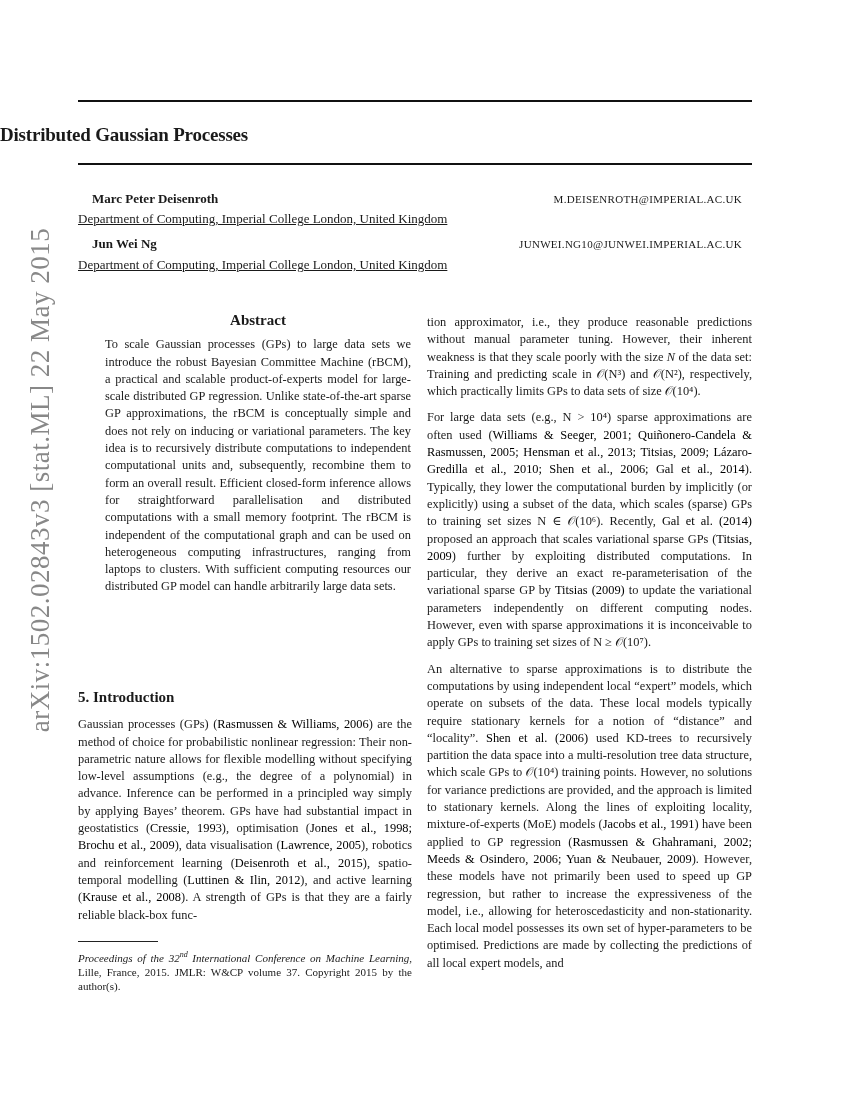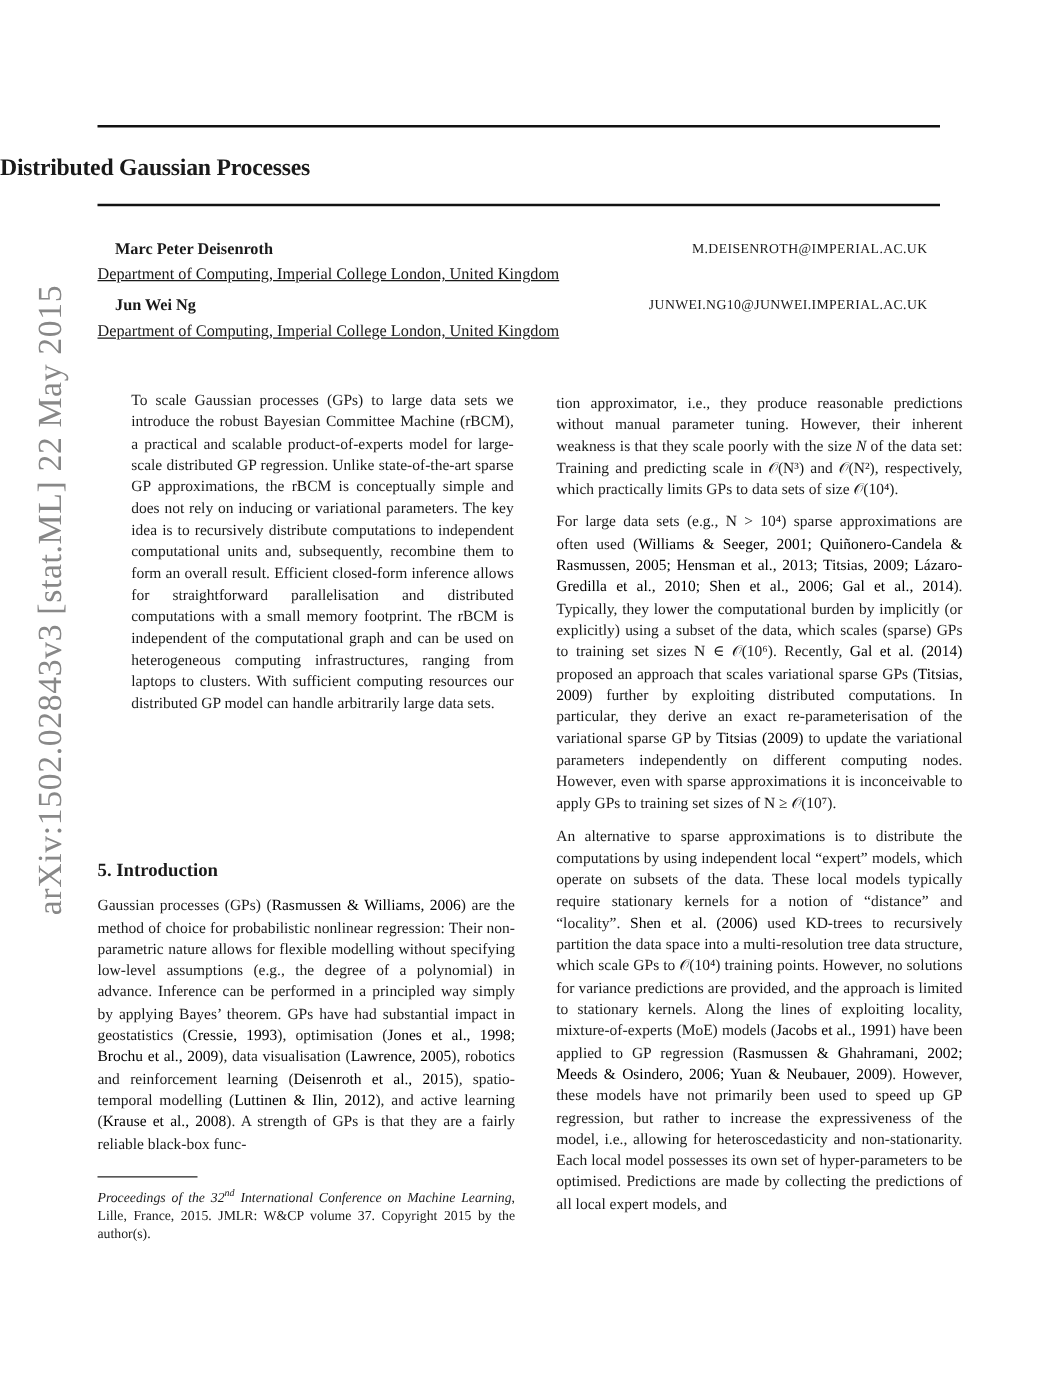--- a/index.html
+++ b/index.html
@@ -34,36 +34,37 @@
 <div class="rule" style="top:163px"></div>
 
 <div class="author" style="top:191px">Marc Peter Deisenroth</div>
 <div class="email" style="top:193px">M.DEISENROTH@IMPERIAL.AC.UK</div>
 <div class="affil" style="top:211px">Department of Computing, Imperial College London, United Kingdom</div>
 <div class="author" style="top:236px">Jun Wei Ng</div>
 <div class="email" style="top:238px">JUNWEI.NG10@JUNWEI.IMPERIAL.AC.UK</div>
 <div class="affil" style="top:257px">Department of Computing, Imperial College London, United Kingdom</div>
 
 <div class="col" style="left:105px; top:312px; width:306px;">
+  <div class="abs-head">Abstract</div>
   <p>To scale Gaussian processes (GPs) to large data sets we introduce the robust Bayesian Committee Machine (rBCM), a practical and scalable product-of-experts model for large-scale distributed GP regression. Unlike state-of-the-art sparse GP approximations, the rBCM is conceptually simple and does not rely on inducing or variational parameters. The key idea is to recursively distribute computations to independent computational units and, subsequently, recombine them to form an overall result. Efficient closed-form inference allows for straightforward parallelisation and distributed computations with a small memory footprint. The rBCM is independent of the computational graph and can be used on heterogeneous computing infrastructures, ranging from laptops to clusters. With sufficient computing resources our distributed GP model can handle arbitrarily large data sets.</p>
 </div>
 
 <div class="col" style="left:78px; top:689px; width:334px;">
   <div class="sec-head">5. Introduction</div>
   <p>
     <span>Gaussian processes (GPs) (</span><span class="cite">Rasmussen &amp; Williams, 2006</span><span>) are the method of choice for probabilistic nonlinear regression: Their non-parametric nature allows for flexible modelling without specifying low-level assumptions (e.g., the degree of a polynomial) in advance. Inference can be performed in a principled way simply by applying Bayes’ theorem. GPs have had substantial impact in geostatistics (</span><span class="cite">Cressie, 1993</span><span>), optimisation (</span><span class="cite">Jones et al., 1998; Brochu et al., 2009</span><span>), data visualisation (</span><span class="cite">Lawrence, 2005</span><span>), robotics and reinforcement learning (</span><span class="cite">Deisenroth et al., 2015</span><span>), spatio-temporal modelling (</span><span class="cite">Luttinen &amp; Ilin, 2012</span><span>), and active learning (</span><span class="cite">Krause et al., 2008</span><span id="p1-split">). A strength of GPs is that they are a fairly reliable black-box func-</span>
   </p>
 </div>
 
 <div style="position:absolute; left:78px; top:937px; width:334px;">
   <div class="fn-rule"></div>
   <div class="footnote"><i>Proceedings of the 32</i><sup><i>nd</i></sup><i> International Conference on Machine Learning</i><span>, Lille, France, 2015. JMLR: W&amp;CP volume 37. Copyright 2015 by the author(s).</span></div>
 </div>
 
-<div class="col" style="left:427px; top:314px; width:325px;margin-left:18px;">
+<div class="col" style="left:427px; top:314px; width:325px;">
   <p id="p1-cont"><span>tion approximator, i.e., they produce reasonable predictions without manual parameter tuning. However, their inherent weakness is that they scale poorly with the size </span><span class="m">N</span><span> of the data set: Training and predicting scale in 𝒪(N³) and 𝒪(N²), respectively, which practically limits GPs to data sets of size 𝒪(10⁴).</span></p>
   <p>
     <span>For large data sets (e.g., N &gt; 10⁴) sparse approximations are often used (</span><span class="cite">Williams &amp; Seeger, 2001; Quiñonero-Candela &amp; Rasmussen, 2005; Hensman et al., 2013; Titsias, 2009; Lázaro-Gredilla et al., 2010; Shen et al., 2006; Gal et al., 2014</span><span>). Typically, they lower the computational burden by implicitly (or explicitly) using a subset of the data, which scales (sparse) GPs to training set sizes N ∈ 𝒪(10⁶). Recently, </span><span class="cite">Gal et al. (2014)</span><span> proposed an approach that scales variational sparse GPs (</span><span class="cite">Titsias, 2009</span><span>) further by exploiting distributed computations. In particular, they derive an exact re-parameterisation of the variational sparse GP by </span><span class="cite">Titsias (2009)</span><span> to update the variational parameters independently on different computing nodes. However, even with sparse approximations it is inconceivable to apply GPs to training set sizes of N ≥ 𝒪(10⁷).</span>
   </p>
   <p>
     <span>An alternative to sparse approximations is to distribute the computations by using independent local “expert” models, which operate on subsets of the data. These local models typically require stationary kernels for a notion of “distance” and “locality”. </span><span class="cite">Shen et al. (2006)</span><span> used KD-trees to recursively partition the data space into a multi-resolution tree data structure, which scale GPs to 𝒪(10⁴) training points. However, no solutions for variance predictions are provided, and the approach is limited to stationary kernels. Along the lines of exploiting locality, mixture-of-experts (MoE) models (</span><span class="cite">Jacobs et al., 1991</span><span>) have been applied to GP regression (</span><span class="cite">Rasmussen &amp; Ghahramani, 2002; Meeds &amp; Osindero, 2006; Yuan &amp; Neubauer, 2009</span><span>). However, these models have not primarily been used to speed up GP regression, but rather to increase the expressiveness of the model, i.e., allowing for heteroscedasticity and non-stationarity. Each local model possesses its own set of hyper-parameters to be optimised. Predictions are made by collecting the predictions of all local expert models, and</span>
   </p>
 </div>
 
 </body></html>

